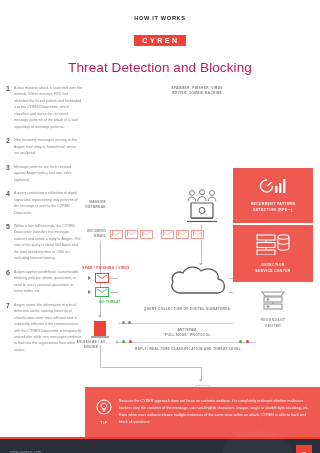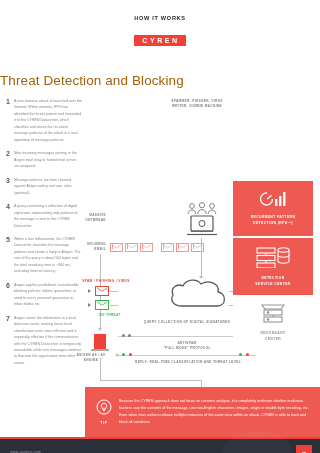--- a/index.html
+++ b/index.html
@@ -18,22 +18,22 @@
     text-align:center;font-size:5.6px;font-weight:bold;letter-spacing:.7px;
     color:#231f20;margin-top:15px;
   }
   .logo-wrap{text-align:center;margin-top:8px;}
   .logo{
     display:inline-block;background:#ef4136;color:#fff;
     font-size:7px;font-weight:bold;letter-spacing:2.6px;
     padding:2px 6px 2px 8px;line-height:1;
   }
   .title{
-    font-size:13.5px;color:#a16207;font-weight:normal;
-    margin-top:26px;letter-spacing:.1px;
+    text-align:center;font-size:13.5px;color:#be185d;font-weight:normal;
+    margin-top:13px;letter-spacing:.1px;
   }
 
   
   .body-row{display:flex;margin-top:10px;}
   .steps{width:82px;padding-left:6px;box-sizing:border-box;}
   .stage{position:relative;width:238px;height:300px;}
 
   
   .step{display:flex;margin-bottom:7px;}
   .step-num{

